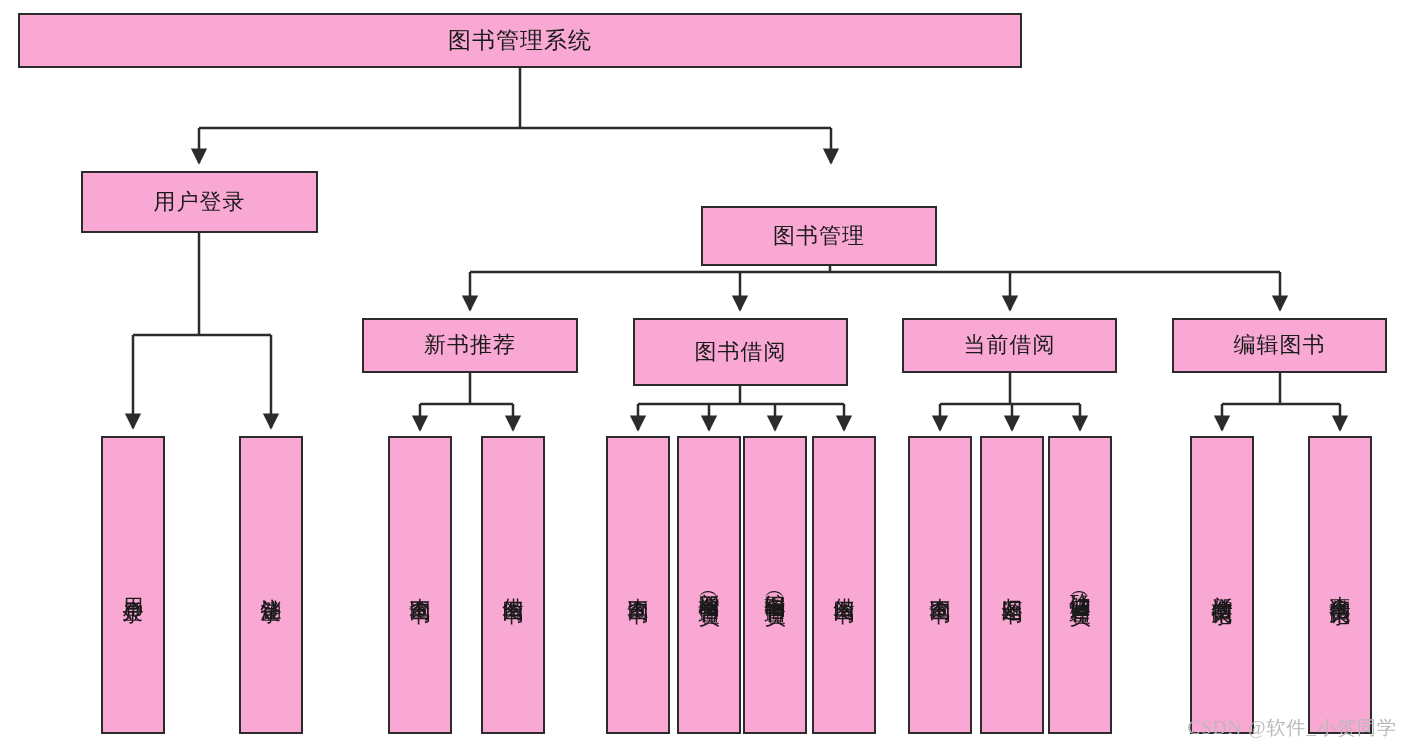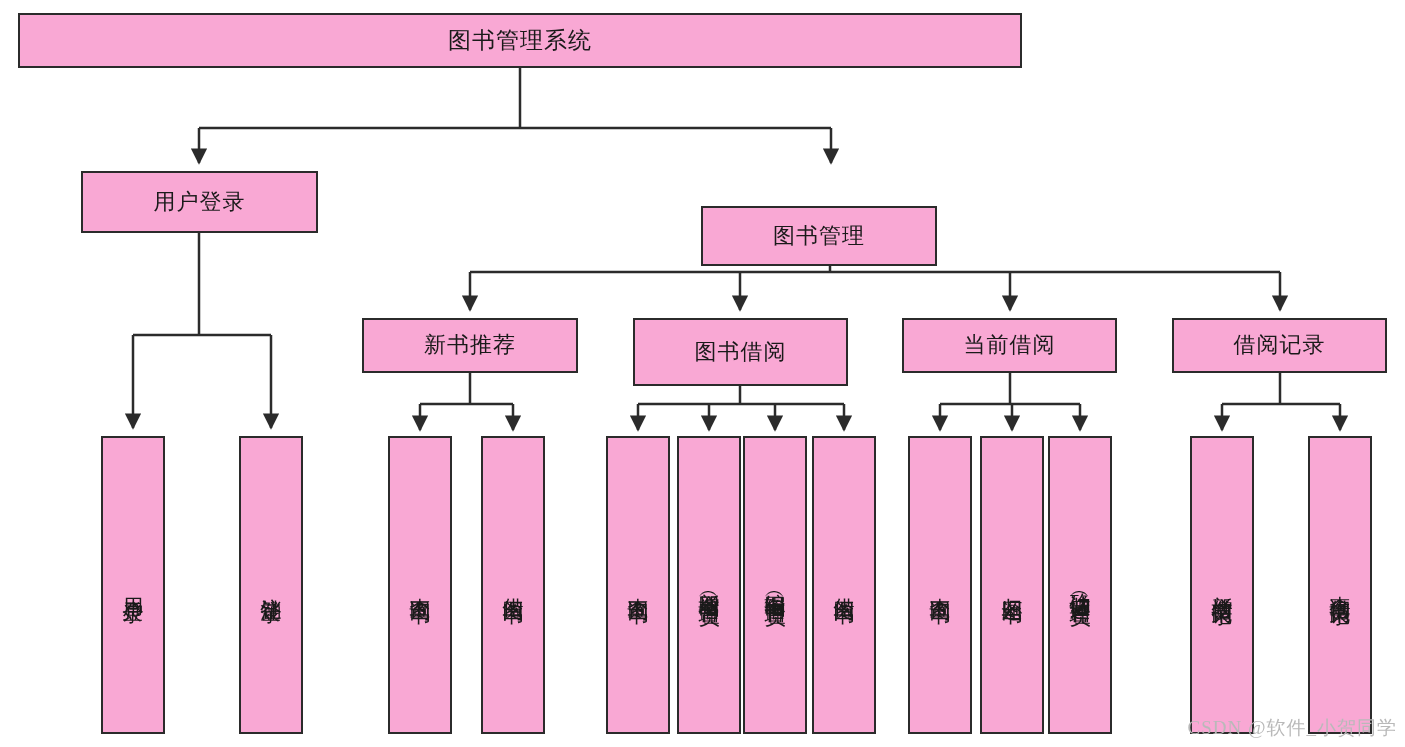--- a/index.html
+++ b/index.html
@@ -138,21 +138,21 @@
   <div class="node horiz" style="left: 362px; top: 318px; width: 216px; height: 55px; text-align: right;">
     <span>新书推荐</span>
   </div>
   <div class="node horiz" style="left: 633px; top: 318px; width: 215px; height: 68px;">
     <span>图书借阅</span>
   </div>
   <div class="node horiz" style="left: 902px; top: 318px; width: 215px; height: 55px; justify-content: center;">
     <span>当前借阅</span>
   </div>
   <div class="node horiz" style="left: 1172px; top: 318px; width: 215px; height: 55px;">
-    <span>借阅记录</span>
+    <span>编辑图书</span>
   </div>
 
   <div class="node leaf" style="left: 101px; top: 436px; width: 64px; height: 298px;">
     <span class="vtext">用户登录</span>
   </div>
   <div class="node leaf" style="left: 239px; top: 436px; width: 64px; height: 298px;">
     <span class="vtext">注销登录</span>
   </div>
   <div class="node leaf" style="left: 388px; top: 436px; width: 64px; height: 298px;">
     <span class="vtext">查询图书</span>

